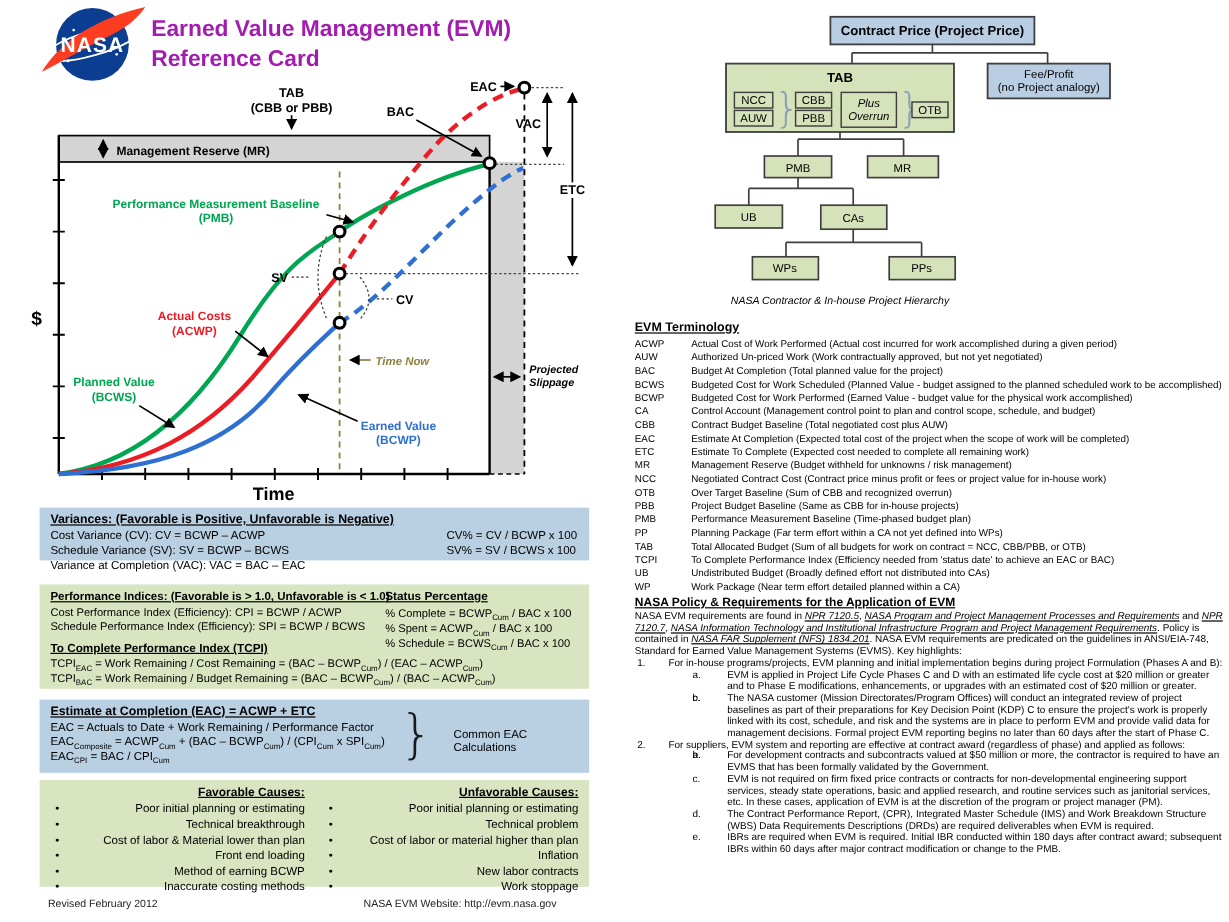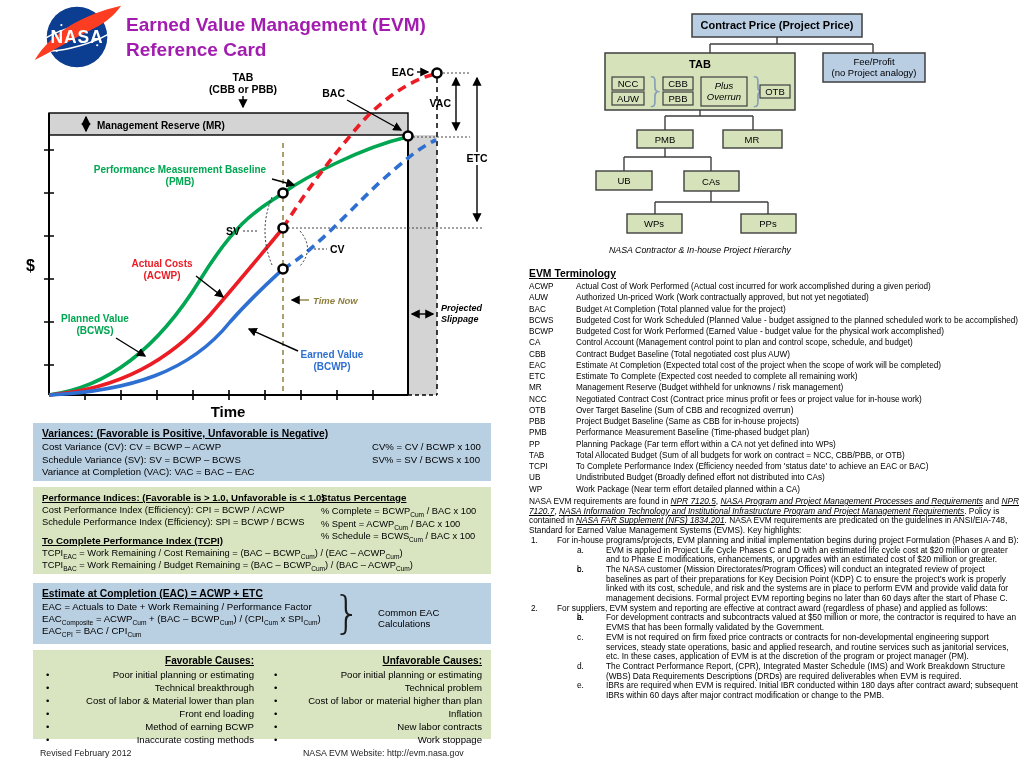--- a/index.html
+++ b/index.html
@@ -302,20 +302,21 @@
       </div>
 
       <div class="term-row">
         <span class="term-abbr">WP</span>
         <span class="term-def">Work Package (Near term effort detailed planned within a CA)</span>
       </div>
     </div>
 </div>
 
 <div class="abs" id="policy-block">
+  <h3>NASA Policy &amp; Requirements for the Application of EVM</h3>
   <div id="policy-intro">NASA EVM requirements are found in <span class="ref">NPR 7120.5</span>, <span class="ref">NASA Program and Project Management Processes and Requirements</span> and <span class="ref">NPR 7120.7</span>, <span class="ref">NASA Information Technology and Institutional Infrastructure Program and Project Management Requirements</span>.  Policy is contained in <span class="ref">NASA FAR Supplement (NFS) 1834.201</span>.  NASA EVM requirements are predicated on the guidelines in ANSI/EIA-748, Standard for Earned Value Management Systems (EVMS).   Key highlights:</div>
   <div>
 
       <div class="pol-item lvl1">
         <span class="pol-m">1.</span>
         <span>For in-house programs/projects, EVM planning and initial implementation begins during project Formulation (Phases A and B):</span>
       </div>
 
       <div class="pol-item lvl2">
         <span class="pol-m">a.</span>
@@ -355,21 +356,21 @@
         <span>The Contract Performance Report, (CPR), Integrated Master Schedule (IMS) and Work Breakdown Structure (WBS) Data Requirements Descriptions (DRDs) are required deliverables when EVM is required.</span>
       </div>
 
       <div class="pol-item lvl2">
         <span class="pol-m">e.</span>
         <span>IBRs are required when EVM is required.  Initial IBR conducted within 180 days after contract award; subsequent  IBRs within 60 days after major contract modification or change to the PMB.</span>
       </div>
     </div>
 </div>
 
-<div class="abs fbox bg-blue" style="top:423px;height:58px;">
+<div class="abs fbox bg-blue" style="top:423px;height:44px;">
   <h3>Variances:  (Favorable is Positive, Unfavorable is Negative)</h3>
   <div>
 
       <div class="vrow fline">
         <span class="vl">Cost Variance (CV):  CV = BCWP – ACWP</span>
         <span class="vr">CV% = CV / BCWP x 100</span>
       </div>
 
       <div class="vrow fline">
         <span class="vl">Schedule Variance (SV):  SV = BCWP – BCWS</span>

